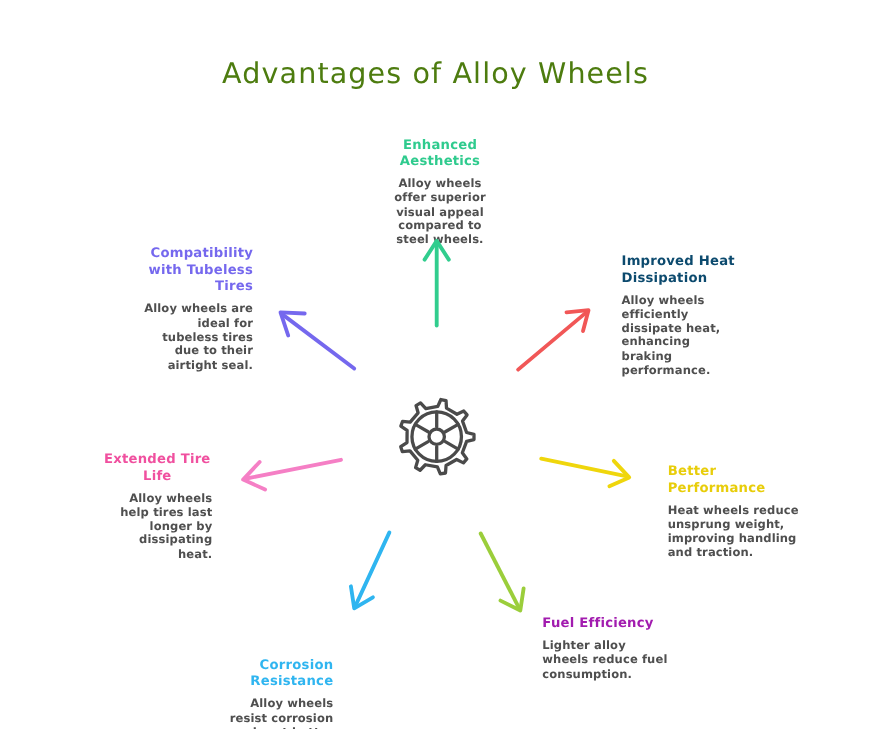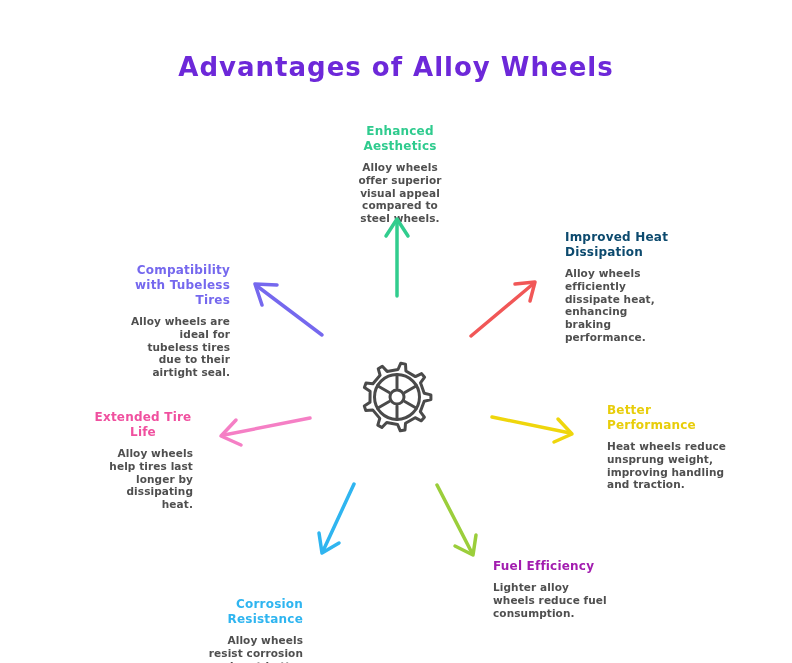--- a/index.html
+++ b/index.html
@@ -6,44 +6,44 @@
   #canvas{
     position:relative;
     width:792px;height:663px;
     background:#ffffff;
     overflow:hidden;
     font-family:"DejaVu Sans","Liberation Sans",sans-serif;
   }
   .main-title{
     position:absolute;left:0;right:0;top:52px;
     text-align:center;
-    font-size:26px;font-weight:bold;letter-spacing:1px;
-    color:#6d28d9;
+    font-size:26px;font-weight:normal;letter-spacing:1px;
+    color:#4d7c0f;
   }
   .spoke{position:absolute;}
   .spoke-title{
     font-size:12px;font-weight:bold;line-height:1.25;
     letter-spacing:.2px;margin-bottom:7px;
   }
   .spoke-desc{
     font-size:10.5px;font-weight:600;line-height:1.22;
     color:#4f4f4f;letter-spacing:.1px;
   }
   .align-c{text-align:center;}
   .align-l{text-align:left;}
   .align-r{text-align:right;}
 
   
   .s-aesthetics   {left:350px; top:124px; width:100px;}
   .s-heat         {left:565px; top:230px; width:108px;}
-  .s-performance  {left:607px; top:403px; width:125px;}
+  .s-performance  {left:607px; top:421px; width:125px;}
   .s-fuel         {left:493px; top:559px; width:115px;}
   .s-corrosion    {left:201px; top:561px; width:102px;margin-top:36px;}
   .s-tirelife     {left:93px;  top:410px; width:100px;}
-  .s-tubeless     {left:130px; top:223px; width:100px;margin-top:40px;}
+  .s-tubeless     {left:130px; top:223px; width:100px;}
 
   
   .c-green  {color:#2fcb8e;}
   .c-red    {color:#0c4a6e;}
   .c-yellow {color:#e8cd0a;}
   .c-lime   {color:#a21caf;}
   .c-cyan   {color:#2fb5f0;}
   .c-pink   {color:#f0509f;text-align:center;}
   .c-purple {color:#7568ee;}
 

